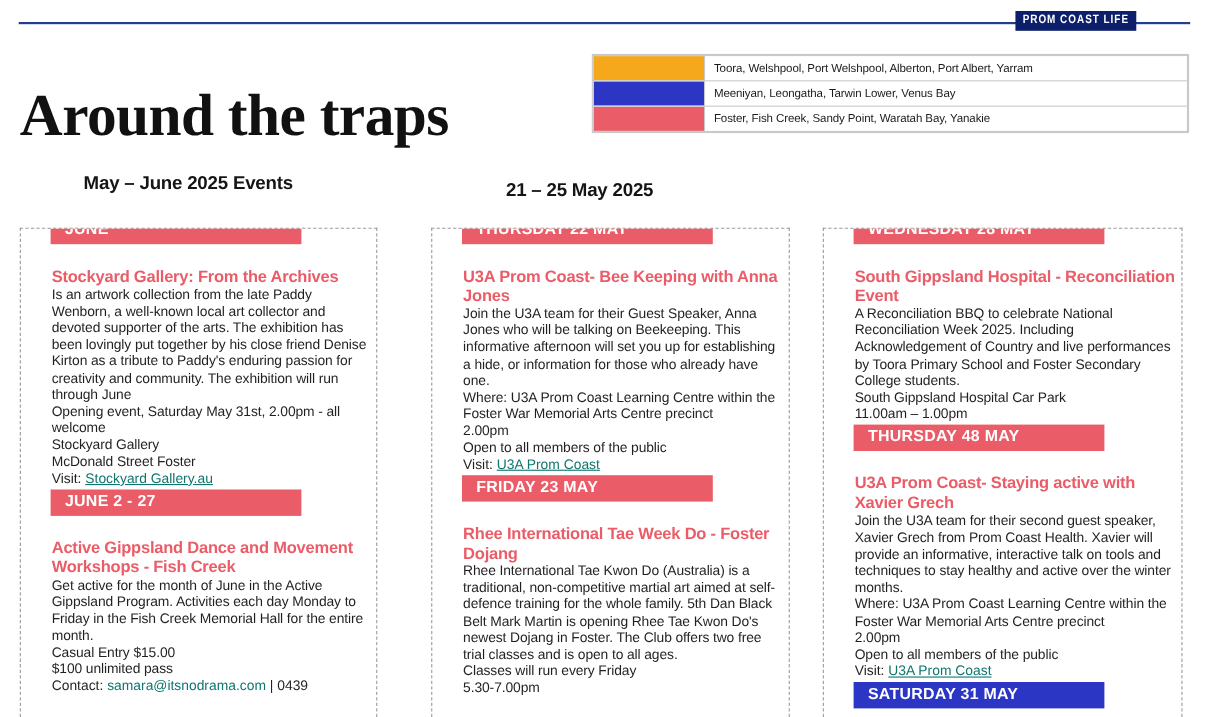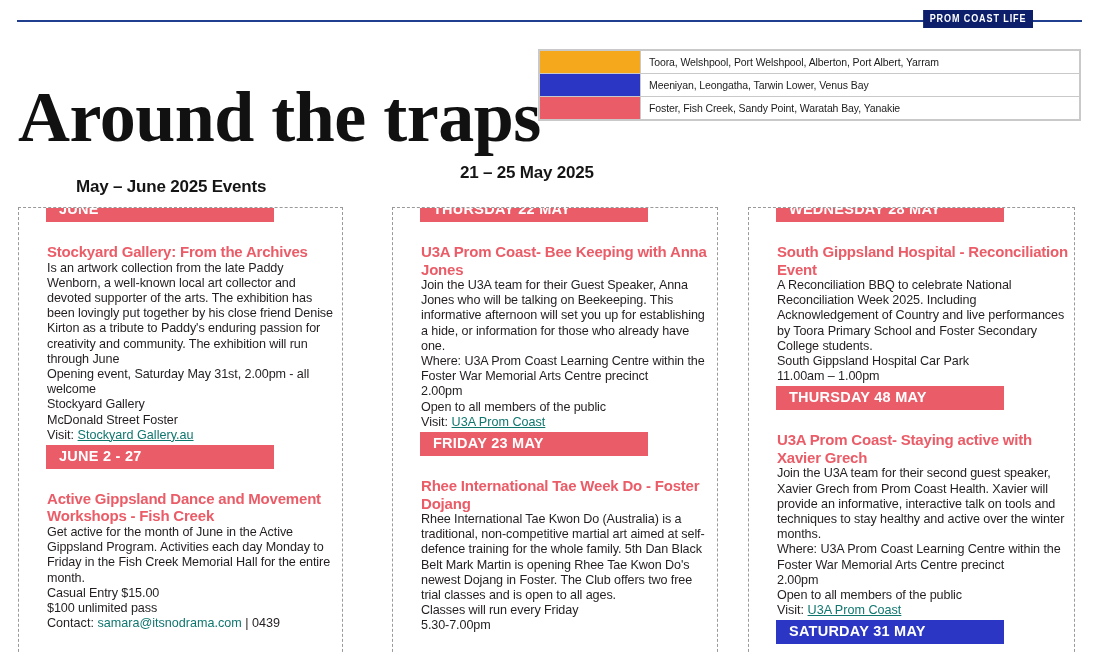--- a/index.html
+++ b/index.html
@@ -48,21 +48,21 @@
     white-space: nowrap;
   }
 
   
   .page-title {
     position: absolute;
     left: 18px;
     top: 40px;
     font-family: "Liberation Serif", "DejaVu Serif", serif;
     font-weight: 700;
-    font-size: 72px;
+    font-size: 54px;
     line-height: 58px;
     letter-spacing: -0.5px;
     color: #111111;
     white-space: nowrap;
   }
 
   
   .region-key {
     position: absolute;
     left: 538px;
@@ -99,21 +99,21 @@
 
   
   .col-heading {
     position: absolute;
     font-size: 17px;
     font-weight: 700;
     letter-spacing: -0.2px;
     color: #151515;
     white-space: nowrap;
   }
-  #col-heading-1 { left: 76px;  top: 177px; }
+  #col-heading-1 { left: 76px;  top: 157px; }
   #col-heading-2 { left: 460px; top: 163px; }
 
   .col {
     position: absolute;
     top: 207px;
     border: 1.5px dashed #9a9a9a;
     box-sizing: border-box;
     height: 460px;
     overflow: hidden;
     background: transparent;

